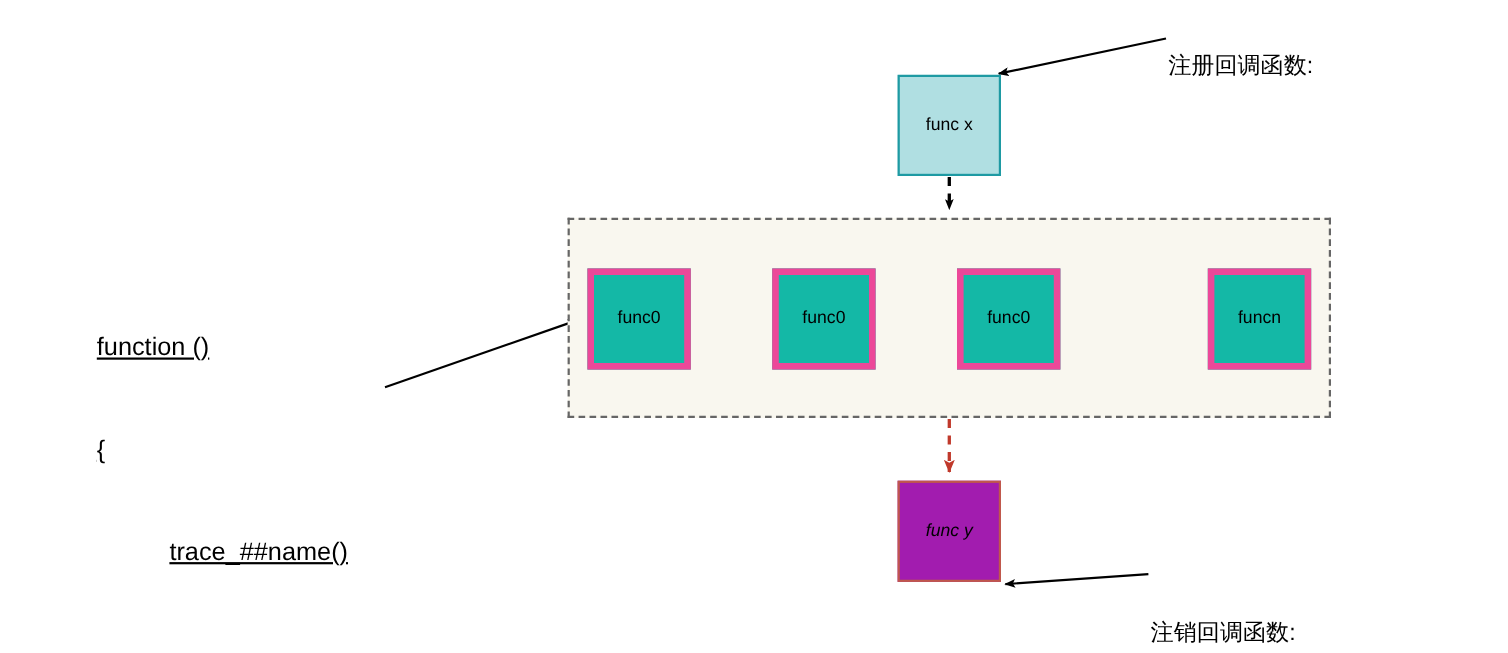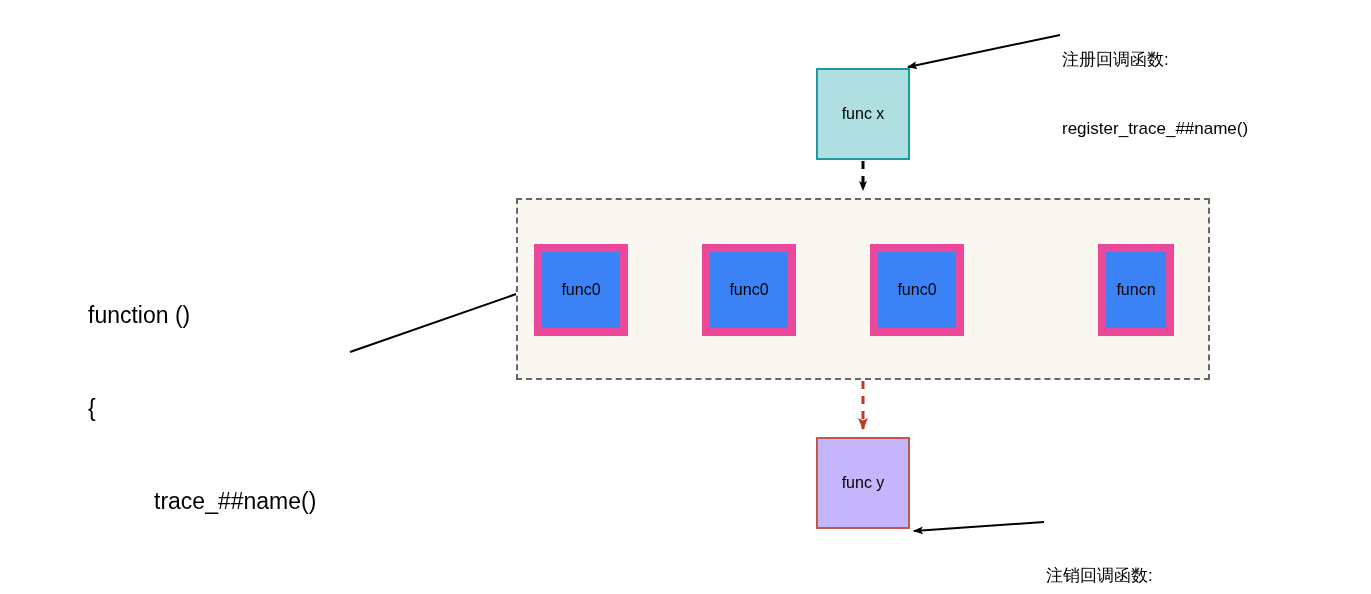--- a/index.html
+++ b/index.html
@@ -33,21 +33,21 @@
   
   .code-block {
     position: absolute;
     left: 88px;
     top: 238px;
     font-size: 23px;
     line-height: 31px;
     white-space: pre;
     color: #000;
   }
-  .code-line { display: block; }
+  .code-line { display: block; text-decoration: underline; }
   .code-indent-1 { padding-left: 66px; }
 
   
   .loop-container {
     position: absolute;
     left: 516px;
     top: 198px;
     width: 694px;
     height: 182px;
     background: #f9f7ef;
@@ -59,43 +59,44 @@
   .node {
     position: absolute;
     box-sizing: border-box;
     display: flex;
     align-items: center;
     justify-content: center;
     font-size: 16px;
     color: #000;
   }
   .node-blue {
-    background: #3b82f6;
-    border: 8px solid #ec4899;
+    background: #14b8a6;
+    border: 6px solid #ec4899;
   }
   .node-teal {
     background: #b0dfe2;
     border: 2px solid #1e9aa3;
   }
   .node-red {
-    background: #c4b5fd;
+    background: #a21caf;
     border: 2px solid #c0584c;
+    font-style: italic;
   }
 
   .n-func0a { left: 534px; top: 244px; width: 94px; height: 92px; }
   .n-func0b { left: 702px; top: 244px; width: 94px; height: 92px; }
   .n-func0c { left: 870px; top: 244px; width: 94px; height: 92px; }
-  .n-funcn  { left: 1098px; top: 244px; width: 76px; height: 92px; }
+  .n-funcn  { left: 1098px; top: 244px; width: 94px; height: 92px; }
   .n-funcx  { left: 816px; top: 68px;  width: 94px; height: 92px; text-align: right; }
   .n-funcy  { left: 816px; top: 437px; width: 94px; height: 92px; }
 
   
   .annot {
     position: absolute;
-    font-size: 17px;
+    font-size: 21px;
     line-height: 23px;
     color: #000;
     white-space: pre;
   }
   .annot-top    { left: 1062px; top: 2px; }
   .annot-bottom { left: 1046px; top: 518px; }
 </style>
 </head>
 <body>
 
@@ -158,21 +159,20 @@
   <div class="node node-blue n-func0a">func0</div>
   <div class="node node-blue n-func0b">func0</div>
   <div class="node node-blue n-func0c">func0</div>
   <div class="node node-blue n-funcn">funcn</div>
 
   <div class="node node-teal n-funcx">func x</div>
   <div class="node node-red n-funcy">func y</div>
 
   <div class="annot annot-top">
     <div>注册回调函数:</div>
-    <div>register_trace_##name()</div>
   </div>
 
   <div class="annot annot-bottom">
     <div>注销回调函数:</div>
     
   </div>
 
 </div>
 
 </body></html>

